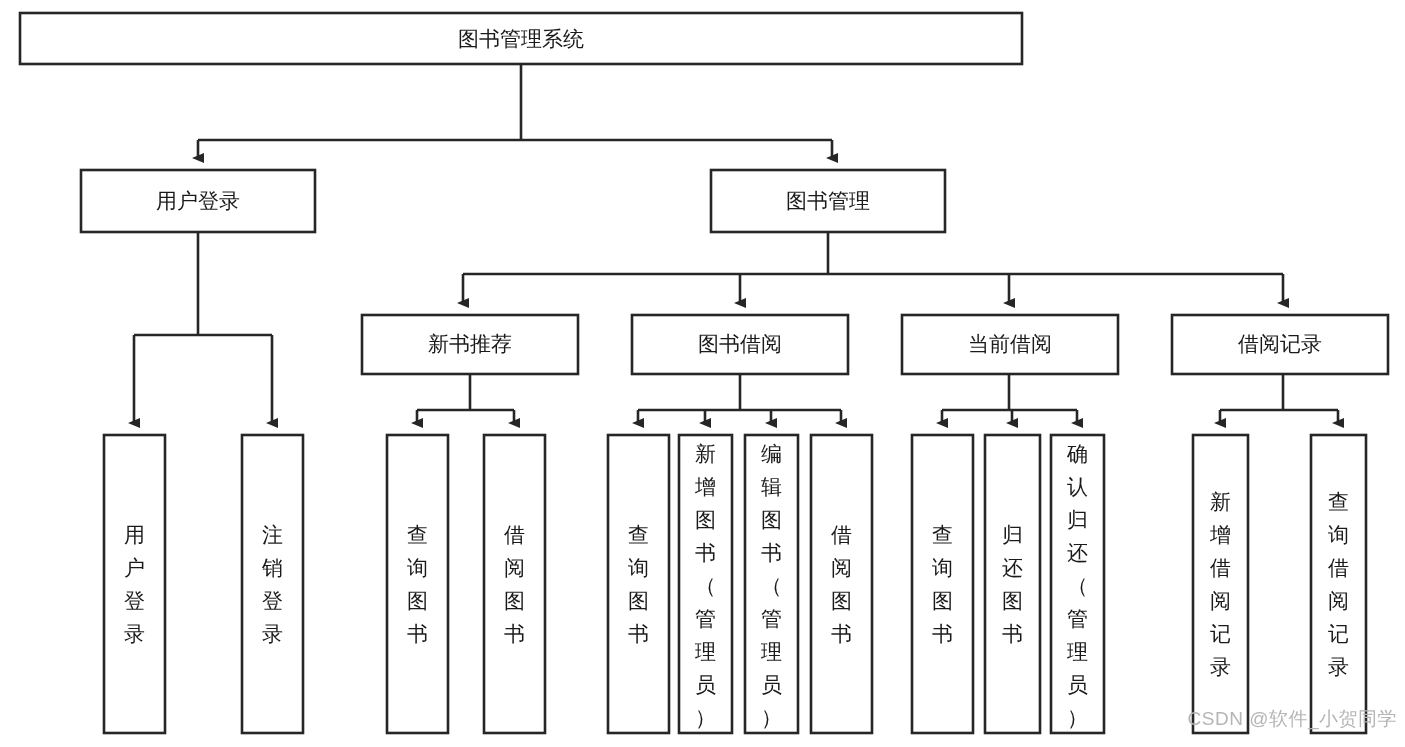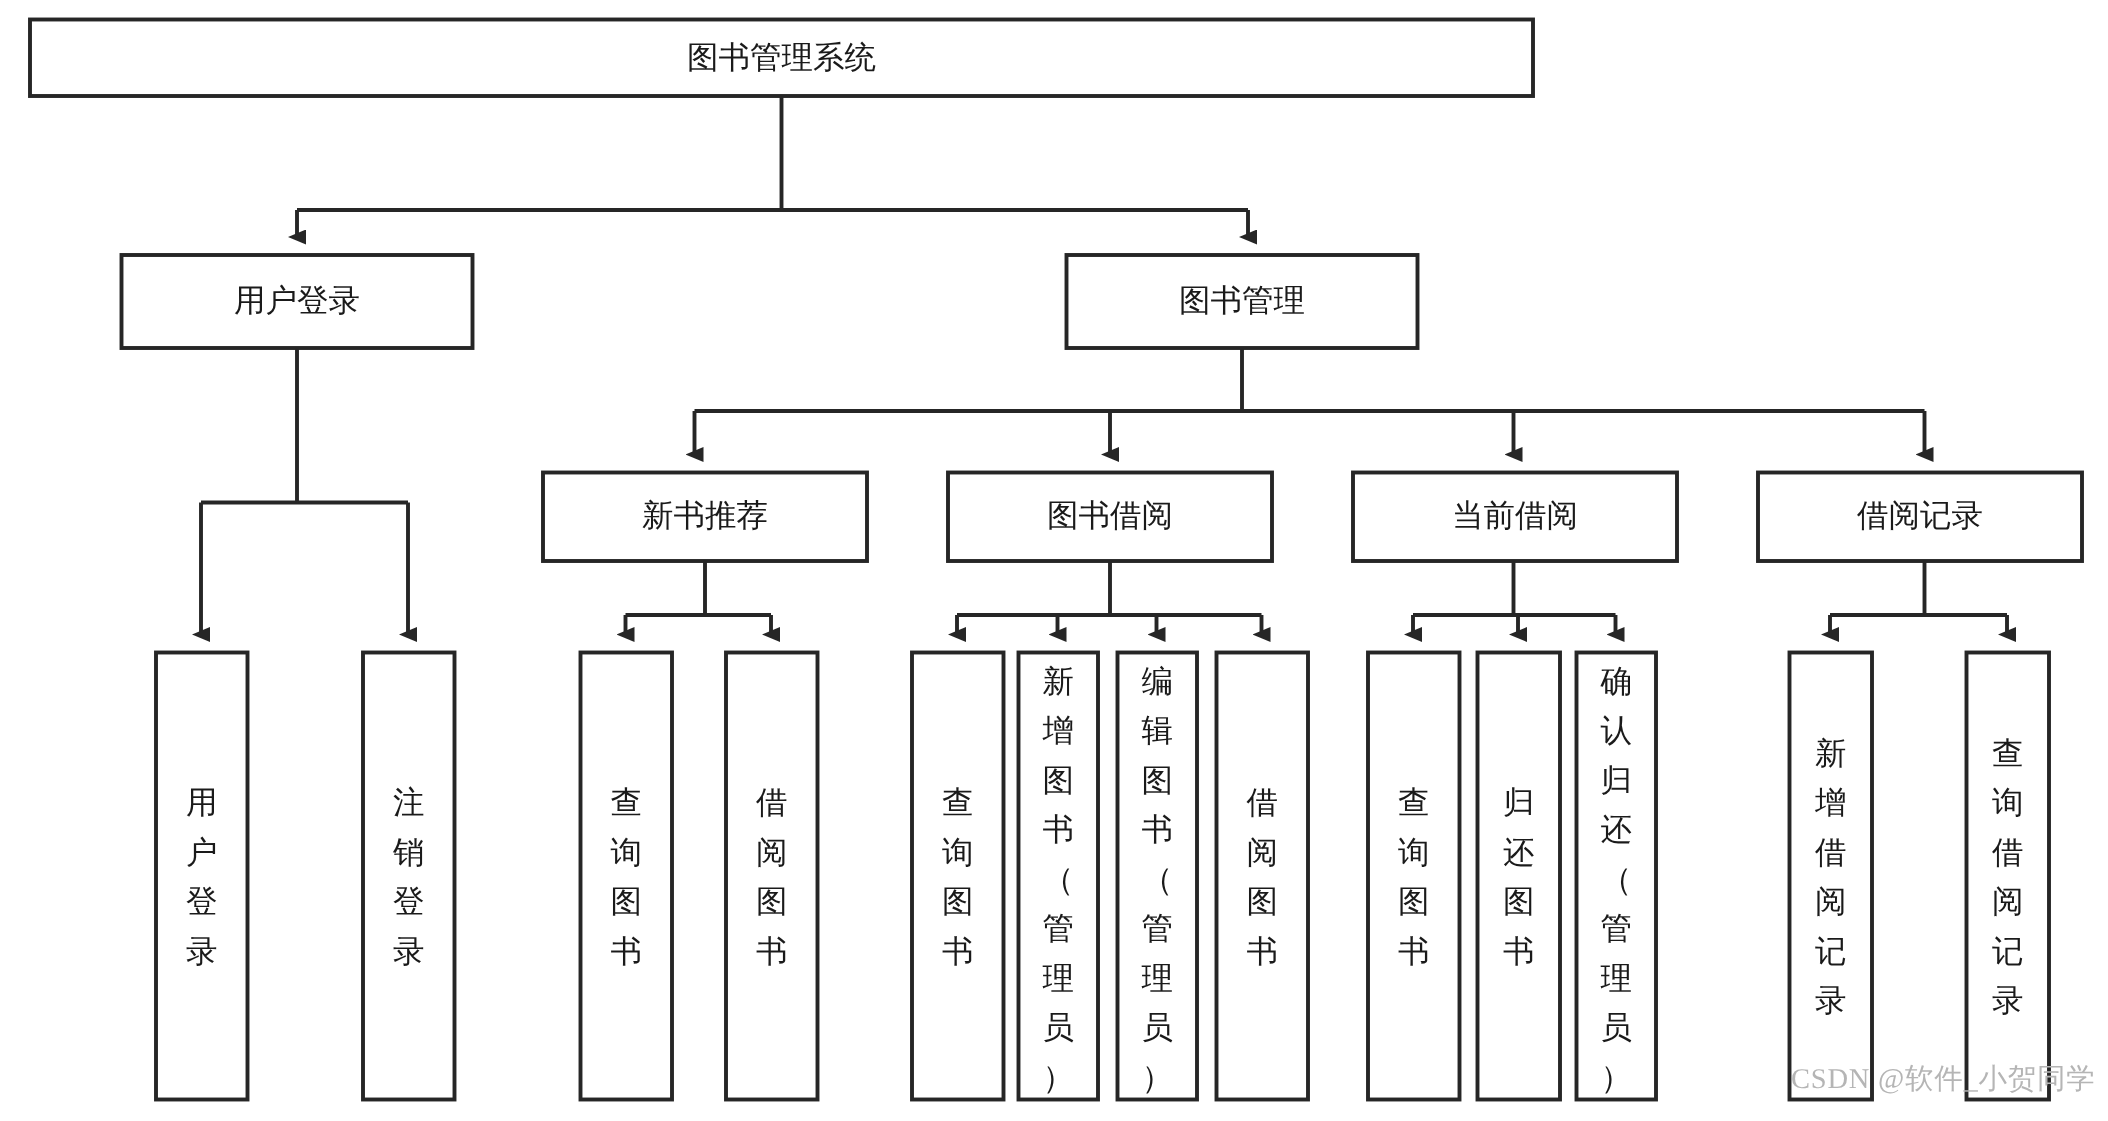--- a/index.html
+++ b/index.html
@@ -50,21 +50,21 @@
     fill: none;
   }
   .arrow-head {
     fill: #262626;
     stroke: none;
   }
   .watermark {
     position: absolute;
     right: 8px;
     bottom: 4px;
-    font-family: Liberation Serif, serif;
+    font-family: Liberation Sans, sans-serif;
     font-size: 19px;
     color: #b5b5b5;
     white-space: nowrap;
     letter-spacing: 0.5px;
   }
 </style>
 </head>
 <body>
 
 <div id="chart-root">

